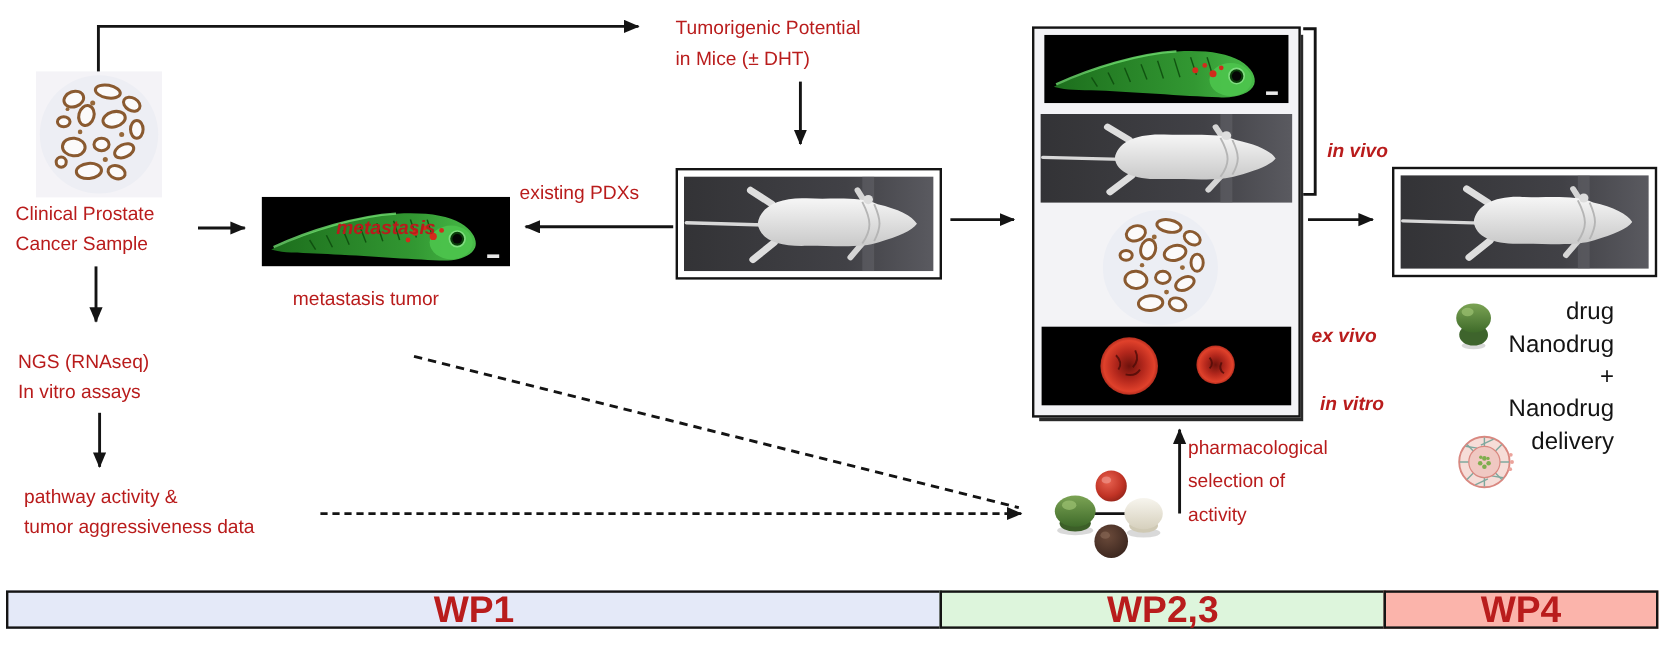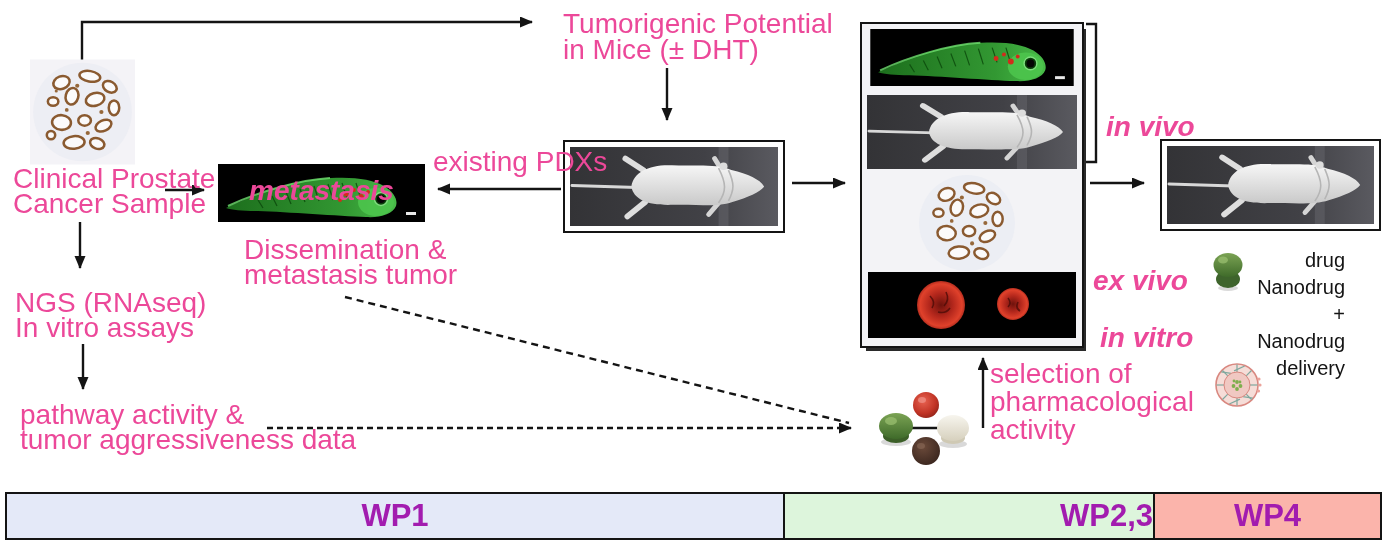--- a/index.html
+++ b/index.html
@@ -2,35 +2,35 @@
 <html><head>
 <meta charset="utf-8">
 <style>
   html,body{margin:0;padding:0;background:#ffffff;}
   #canvas{
     position:relative;width:1387px;height:547px;background:#ffffff;
     font-family:"Liberation Sans",sans-serif;color:#141414;overflow:hidden;
   }
   .abs{position:absolute;}
   svg{display:block;}
-  .label{position:absolute;font-size:28px;line-height:26px;white-space:nowrap;color:#ec4899;font-weight:500;}
+  .label{position:absolute;font-size:16px;line-height:26px;white-space:nowrap;color:#b91c1c;font-weight:500;}
   .label.tight{line-height:25px;}
   .ital{font-style:italic;font-weight:bold;margin-top:40px;}
   .overlay{position:absolute;left:0;top:0;width:1387px;height:547px;pointer-events:none;}
   .imgbox{position:absolute;border:2px solid #141414;background:#ffffff;padding:5px;box-sizing:border-box;}
   .bigpanel{
     position:absolute;left:860px;top:22px;width:224px;height:326px;
     border:2px solid #141414;background:#f3f3f6;padding:5px;box-sizing:border-box;
     box-shadow:4px 5px 0 -2px #2a2a2a;
   }
   .bigpanel .inner{position:absolute;}
   .wpband{
-    position:absolute;top:492px;height:48px;border:2px solid #141414;box-sizing:border-box;
+    position:absolute;top:492px;height:32px;border:2px solid #141414;box-sizing:border-box;
     display:flex;align-items:center;justify-content:center;
-    font-size:31px;font-weight:bold;color:#a21caf;
+    font-size:31px;font-weight:bold;color:#b91c1c;
   }
   .drugblock{position:absolute;left:1230px;top:247px;width:115px;text-align:right;
     font-size:20px;line-height:27px;font-weight:500;}
 </style>
 </head>
 <body>
 
 <div id="canvas">
 
   <svg class="overlay" viewBox="0 0 1387 547">
@@ -349,55 +349,54 @@
   <div class="label tight" style="left:13px;top:166px;">
     <div>Clinical Prostate</div>
     <div>Cancer Sample</div>
   </div>
 
   <div class="label ital" style="left:218px;top:138px;width:207px;text-align:center;">metastasis</div>
 
   <div class="label" style="left:433px;top:149px;">existing PDXs</div>
 
   <div class="label tight" style="left:244px;top:237px;">
-    <div>Dissemination &amp;</div>
     <div>metastasis tumor</div>
   </div>
 
   <div class="label tight" style="left:15px;top:290px;">
     <div>NGS (RNAseq)</div>
     <div>In vitro assays</div>
   </div>
 
   <div class="label tight" style="left:20px;top:402px;">
     <div>pathway activity &amp;</div>
     <div>tumor aggressiveness data</div>
   </div>
 
   <div class="label" style="left:990px;top:360px;line-height:28px;">
+    <div>pharmacological</div>
     <div>selection of</div>
-    <div>pharmacological</div>
     <div>activity</div>
   </div>
 
   <div class="label ital" style="left:1106px;top:74px;">in vivo</div>
   <div class="label ital" style="left:1093px;top:228px;">ex vivo</div>
   <div class="label ital" style="left:1100px;top:285px;">in vitro</div>
 
   <div class="drugblock">
     <div>drug</div>
     <div>Nanodrug</div>
     <div>+</div>
     <div>Nanodrug</div>
     <div>delivery</div>
   </div>
 
   <div class="wpband" style="left: 5px; width: 780px; background-color: rgb(228, 233, 248);">
     <span>WP1</span>
   </div>
-  <div class="wpband" style="left: 783px; width: 372px; background-color: rgb(221, 245, 220); justify-content: flex-end;">
+  <div class="wpband" style="left: 783px; width: 372px; background-color: rgb(221, 245, 220);">
     <span>WP2,3</span>
   </div>
   <div class="wpband" style="left: 1153px; width: 229px; background-color: rgb(251, 180, 171);">
     <span>WP4</span>
   </div>
 
 </div>
 
 </body></html>

